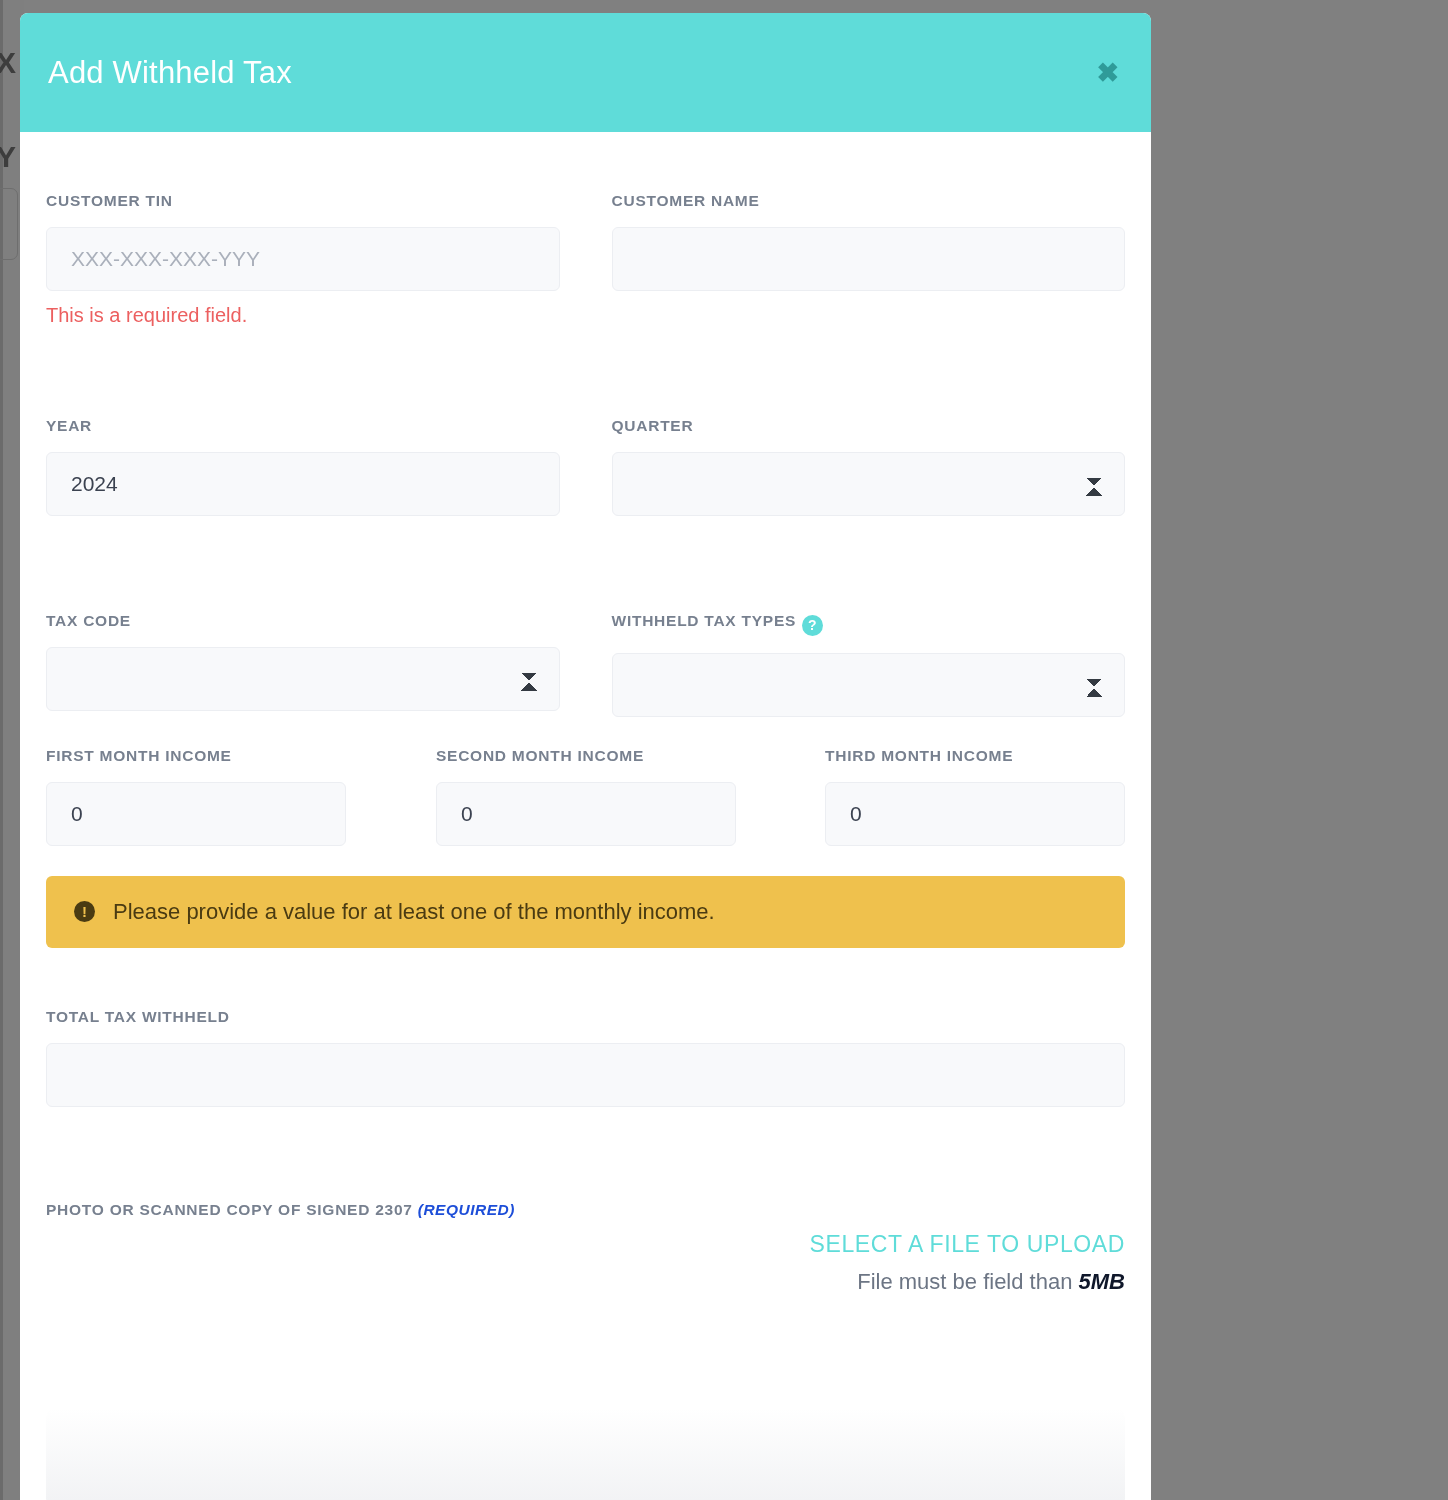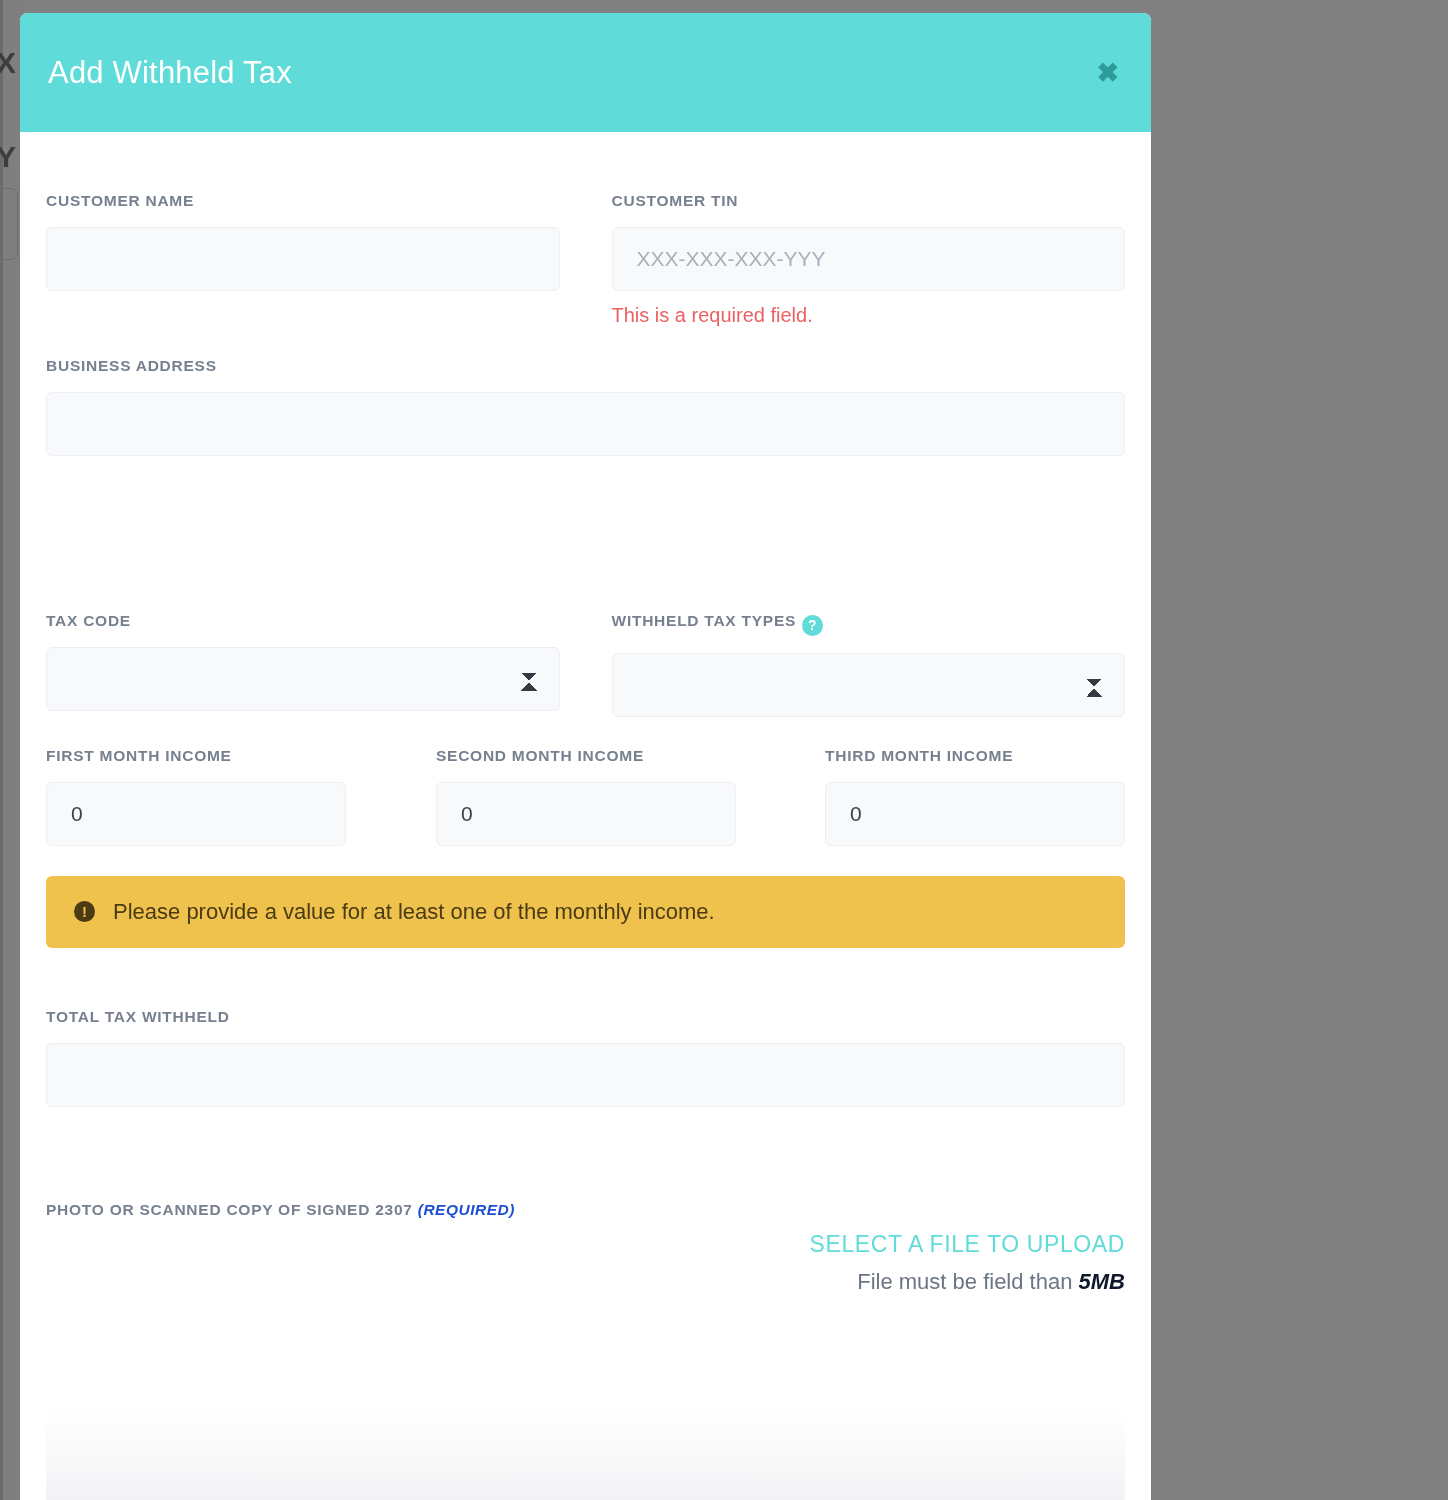--- a/index.html
+++ b/index.html
@@ -264,39 +264,47 @@
 
   <div class="modal-header">
     <div class="modal-title">Add Withheld Tax</div>
     <button class="close-btn">✖</button>
   </div>
 
   <div class="modal-body">
 
     <div class="row">
       <div class="col">
-        <label class="lbl">CUSTOMER NAME</label>
-        <input class="ctrl" type="text" value="" style="">
-      </div>
-      <div class="col">
         <label class="lbl">CUSTOMER TIN</label>
         <input class="ctrl" type="text" placeholder="XXX-XXX-XXX-YYY" style="">
         <span class="err">This is a required field.</span>
       </div>
+      <div class="col">
+        <label class="lbl">CUSTOMER NAME</label>
+        <input class="ctrl" type="text" value="" style="">
+      </div>
     </div>
 
     <div class="gap-sm"></div>
 
-    <div>
-      <label class="lbl">BUSINESS ADDRESS</label>
-      <input class="ctrl" type="text" value="" style="">
-    </div>
 
     <div class="gap-md"></div>
 
+    <div class="row">
+      <div class="col">
+        <label class="lbl">YEAR</label>
+        <input class="ctrl" type="text" value="2024" style="">
+      </div>
+      <div class="col">
+        <label class="lbl">QUARTER</label>
+        <select class="ctrl">
+          <option></option>
+        </select>
+      </div>
+    </div>
 
     <div class="gap-lg"></div>
 
     <div class="row">
       <div class="col">
         <label class="lbl">TAX CODE</label>
         <select class="ctrl">
           <option></option>
         </select>
       </div>

